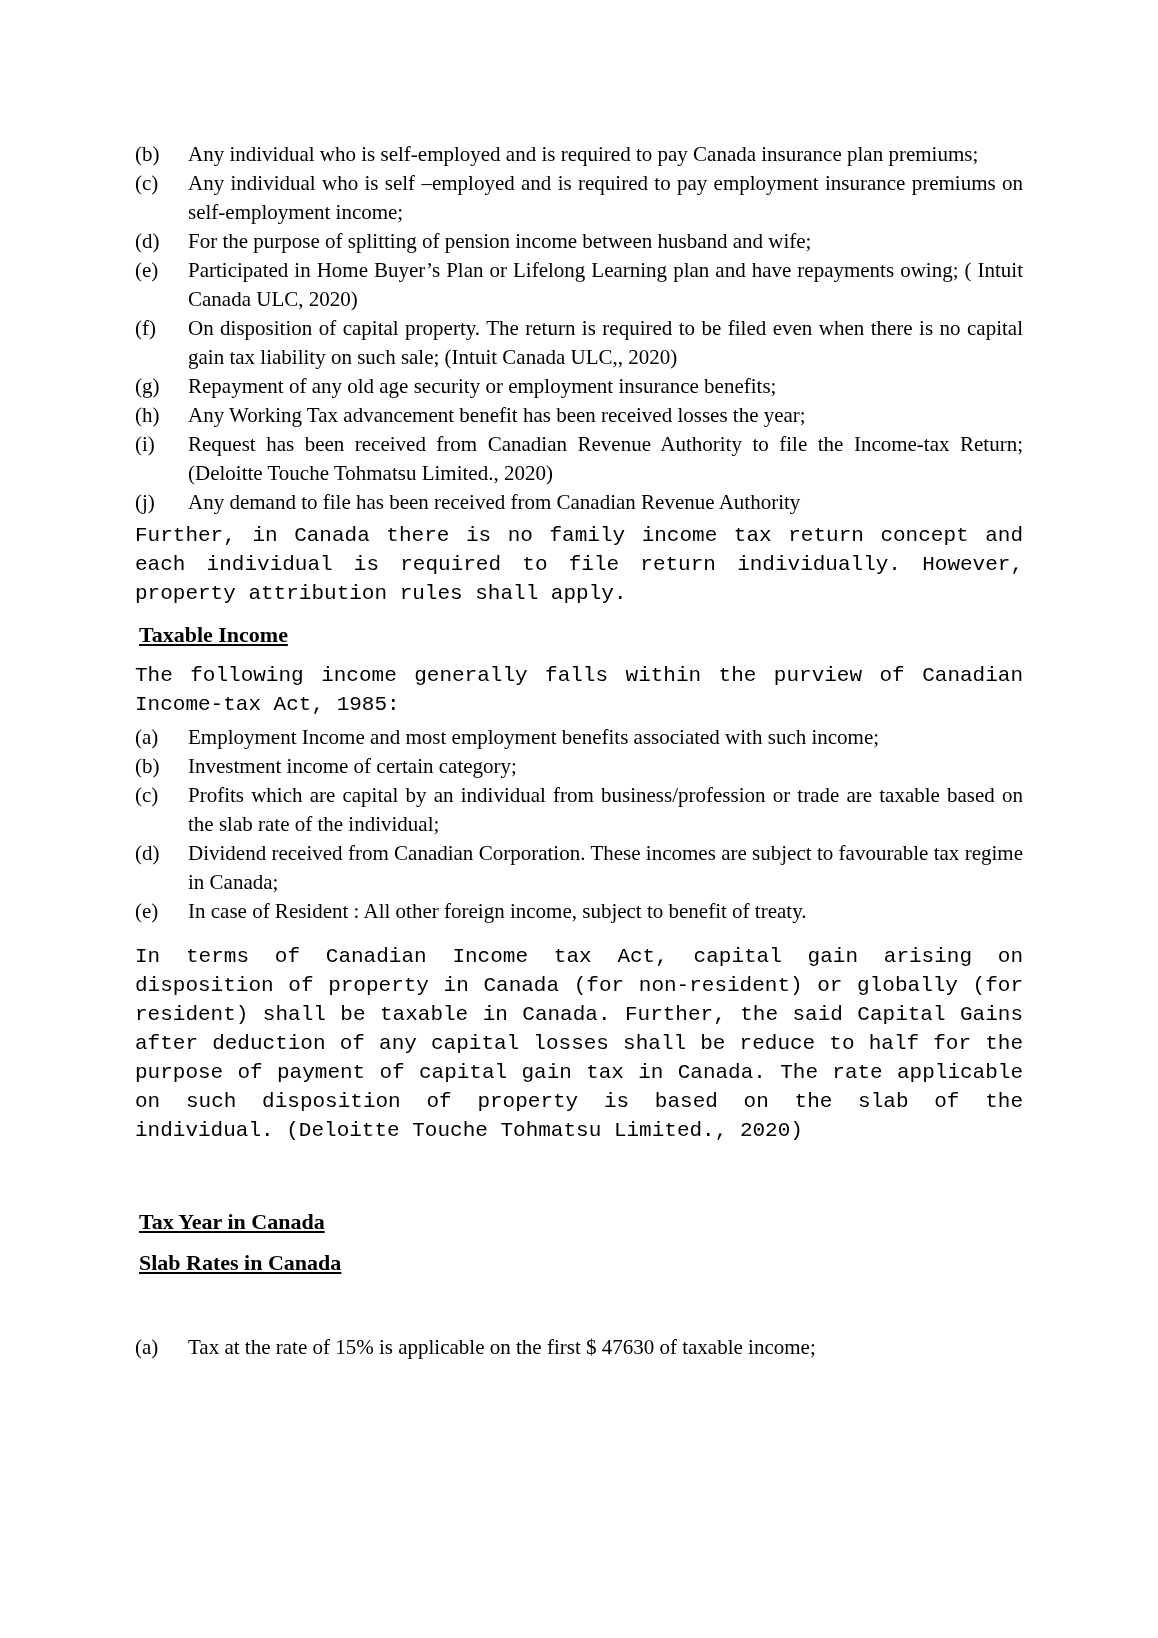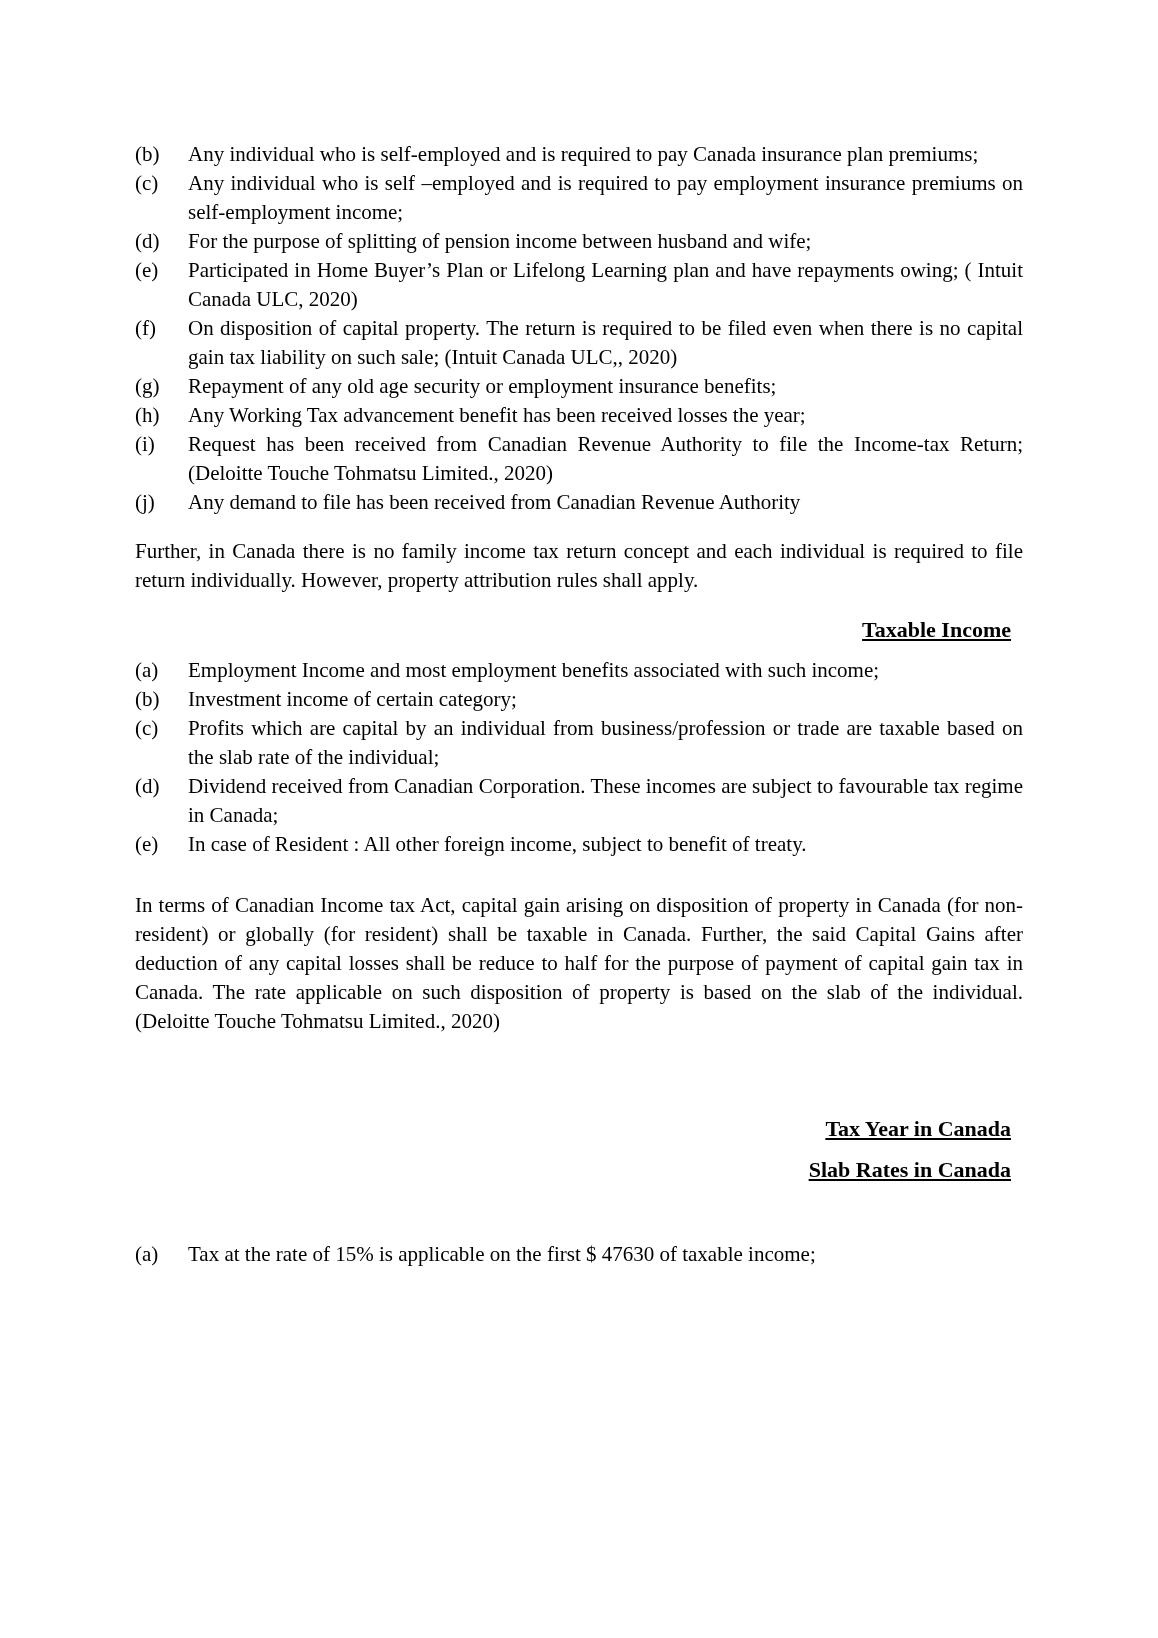--- a/index.html
+++ b/index.html
@@ -26,30 +26,30 @@
     margin: 0;
   }
   .hang-item .lbl {
     flex: 0 0 53px;
   }
   .hang-item .txt {
     flex: 1 1 auto;
     text-align: justify;
   }
   p.para {
-    margin: 20px 0;
+    margin: 4px 0;
     text-align: justify;
+    font-family: Liberation Mono, monospace;
   }
   h2.doc-heading {
     font-size: 22px;
     font-weight: bold;
     text-decoration: underline;
-    margin: 12px 12px;
+    margin: 12px 4px;
     line-height: 29px;
-    text-align: right;
   }
   .spacer-2lines { height: 46px; }
   .spacer-after-heading { height: 44px; }
   .gap-after-list { height: 12px; }
 </style>
 </head>
 <body>
 
 <div class="page">
 
@@ -89,20 +89,21 @@
     <div class="hang-item">
       <span class="lbl">(j)</span>
       <span class="txt">Any demand to file has been received from Canadian Revenue Authority</span>
     </div>
   </div>
 
   <p class="para">Further, in Canada there is no family income tax return concept and each individual is required to file return individually. However, property attribution rules shall apply.</p>
 
   <h2 class="doc-heading">Taxable Income</h2>
 
+  <p class="para">The following income generally falls within the purview of Canadian Income-tax Act, 1985:</p>
 
   <div class="hang-list">
     <div class="hang-item">
       <span class="lbl">(a)</span>
       <span class="txt">Employment Income and most employment benefits associated with such income;</span>
     </div>
     <div class="hang-item">
       <span class="lbl">(b)</span>
       <span class="txt">Investment income of certain category;</span>
     </div>

